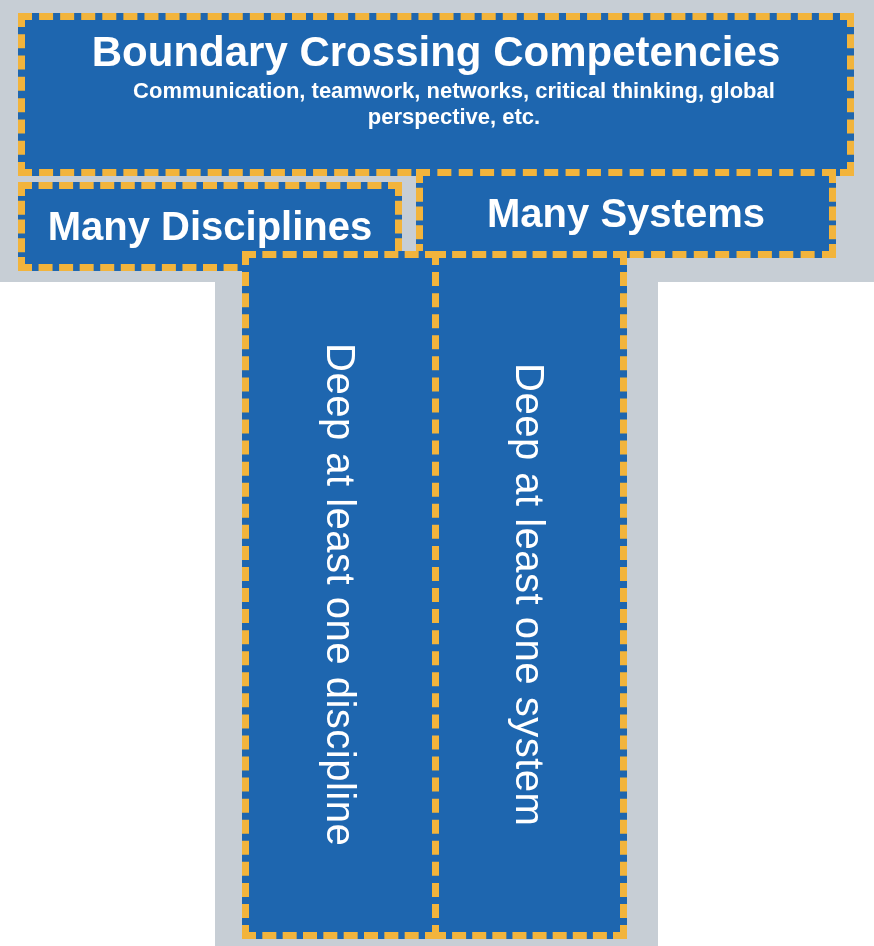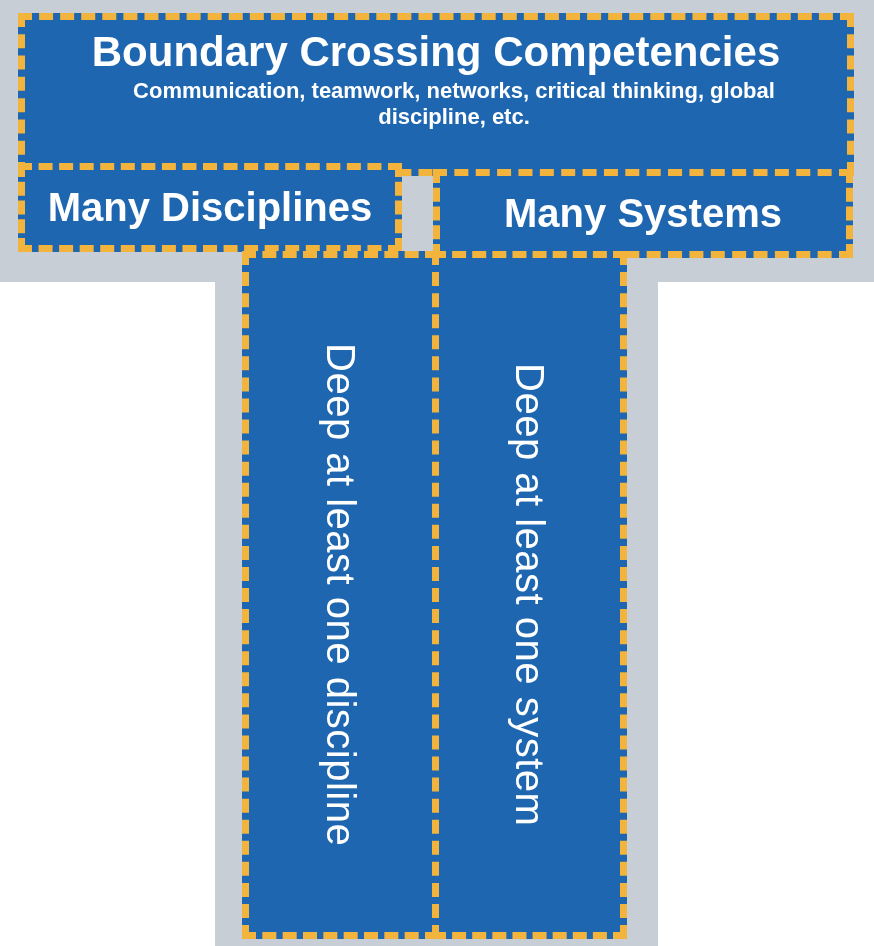--- a/index.html
+++ b/index.html
@@ -34,25 +34,25 @@
     font-size:42px;font-weight:700;line-height:1.1;
     text-align:center;white-space:nowrap;
   }
   .subtitle{
     margin-top:3px;
     font-size:22px;font-weight:700;line-height:1.18;
     text-align:center;
     margin-left:36px;
   }
   .many-left{
-    left:18px;top:163px;width:384px;height:89px;
+    left:18px;top:182px;width:384px;height:89px;
     display:flex;align-items:center;justify-content:center;
   }
   .many-right{
-    left:433px;top:169px;width:420px;height:89px;
+    left:416px;top:169px;width:420px;height:89px;
     display:flex;align-items:center;justify-content:center;
   }
   .many-label{
     font-size:40px;font-weight:700;white-space:nowrap;
   }
   .col-left{
     left:242px;top:251px;width:197px;height:688px;
     display:flex;align-items:center;justify-content:center;
   }
   .col-right{
@@ -72,21 +72,21 @@
 
 <div class="stage">
 
   <div class="band"></div>
   <div class="strip"></div>
 
   <div class="box title-box">
     <div class="title">Boundary Crossing Competencies</div>
     <div class="subtitle">
       <div>Communication, teamwork, networks, critical thinking, global</div>
-      <div>discipline, etc.</div>
+      <div>perspective, etc.</div>
     </div>
   </div>
 
   <div class="box many-left">
     <div class="many-label">Many Disciplines</div>
   </div>
 
   <div class="box many-right">
     <div class="many-label">Many Systems</div>
   </div>

